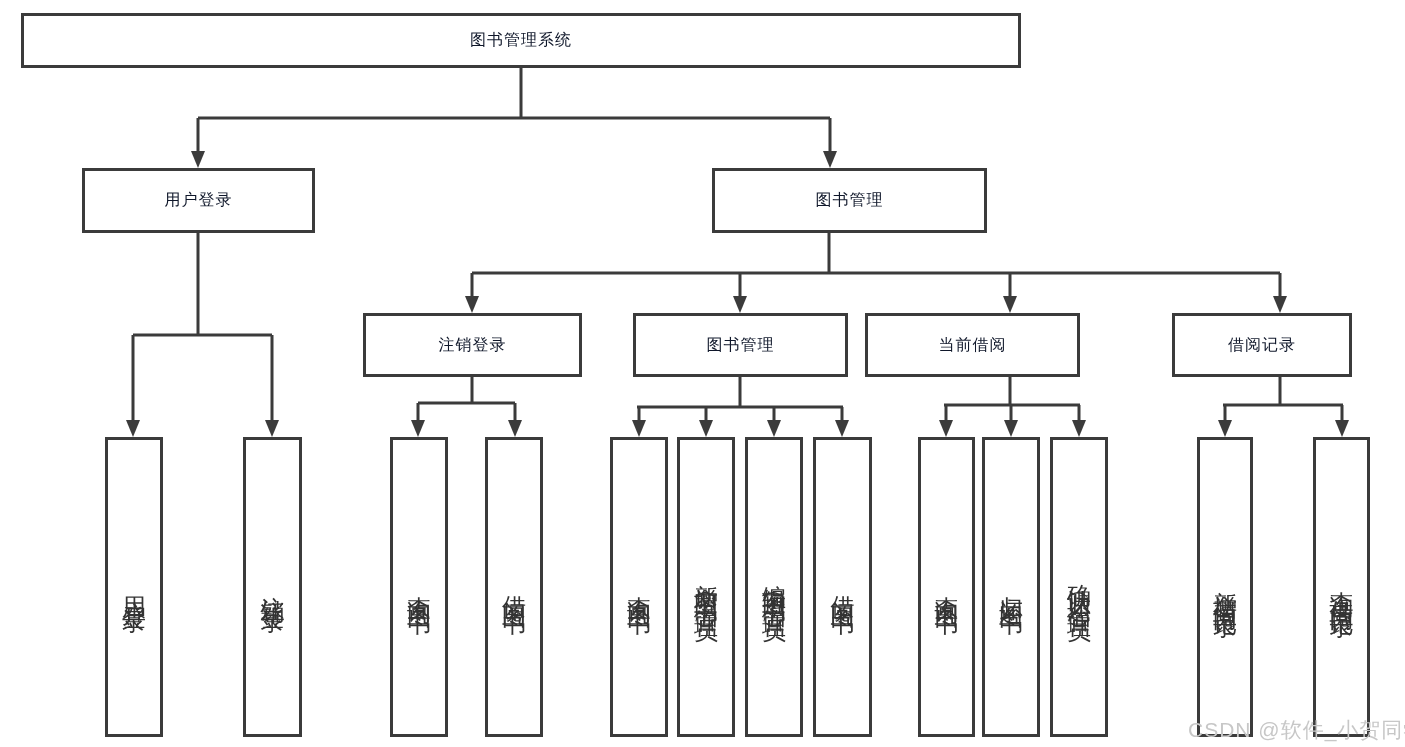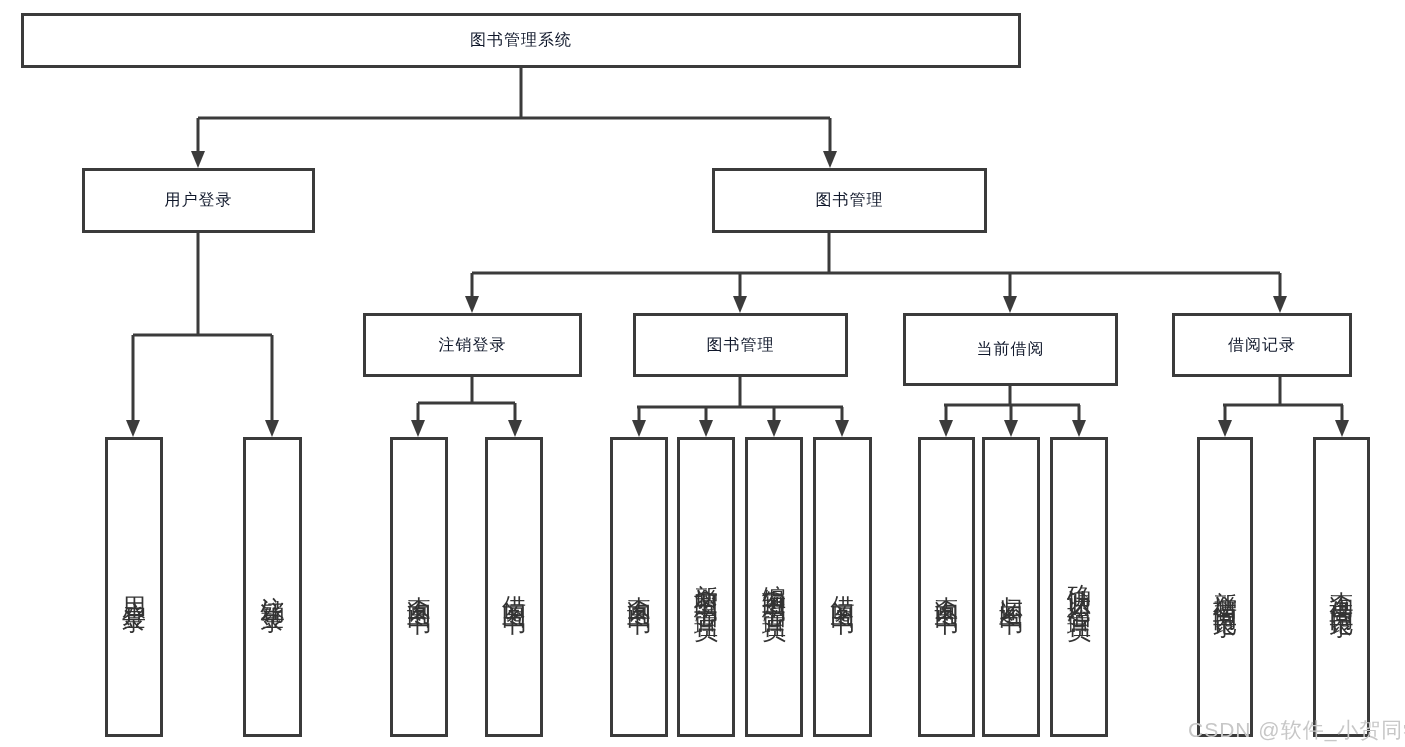--- a/index.html
+++ b/index.html
@@ -70,21 +70,21 @@
   <div class="node" style="left:712px;top:168px;width:275px;height:65px">
     <span class="hl">图书管理</span>
   </div>
 
   <div class="node" style="left:363px;top:313px;width:219px;height:64px">
     <span class="hl">注销登录</span>
   </div>
   <div class="node" style="left:633px;top:313px;width:215px;height:64px">
     <span class="hl">图书管理</span>
   </div>
-  <div class="node" style="left:903px;top:313px;width:215px;height:73px">
+  <div class="node" style="left:865px;top:313px;width:215px;height:64px">
     <span class="hl">当前借阅</span>
   </div>
   <div class="node" style="left:1172px;top:313px;width:180px;height:64px">
     <span class="hl">借阅记录</span>
   </div>
 
   <div class="node" style="left:105px;top:437px;width:58px;height:300px">
     <span class="vl">用户登录</span>
   </div>
   <div class="node" style="left:243px;top:437px;width:59px;height:300px">

